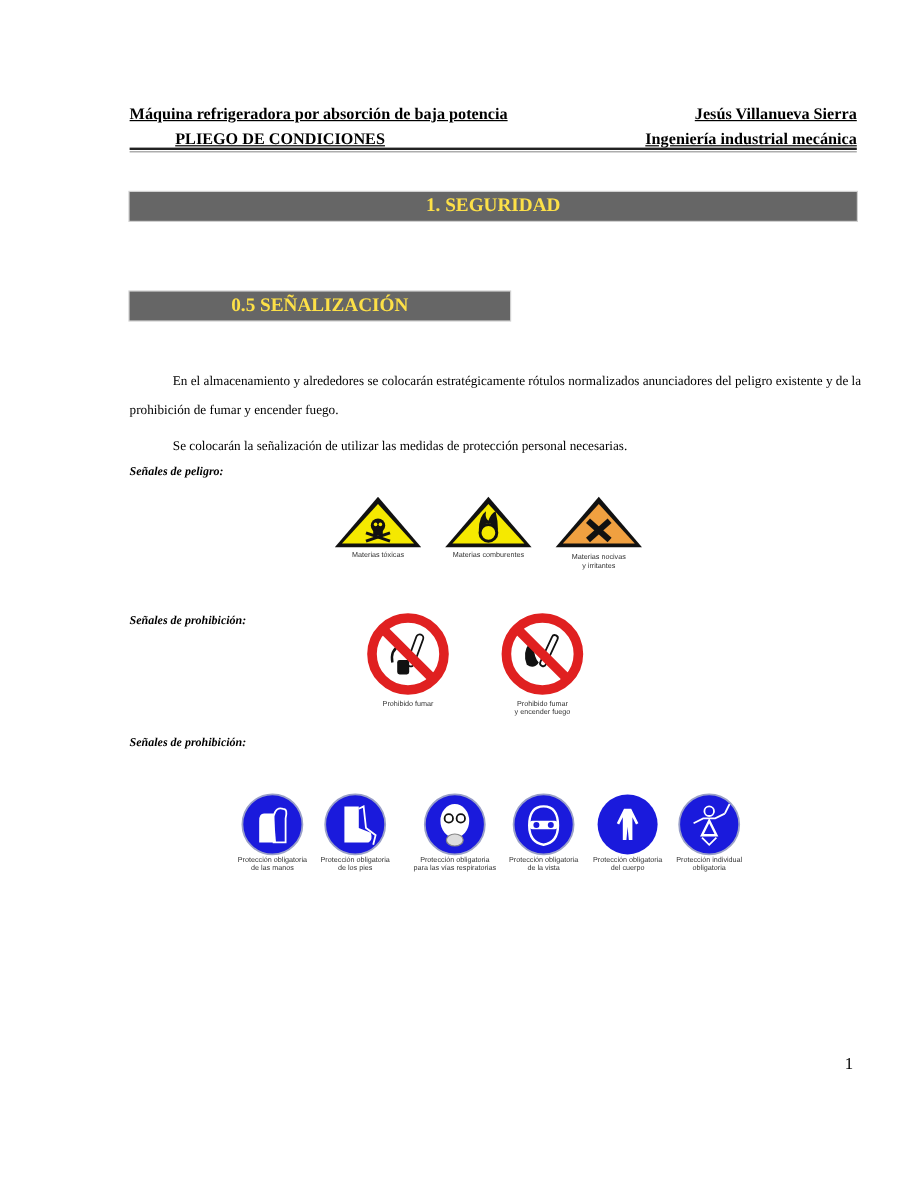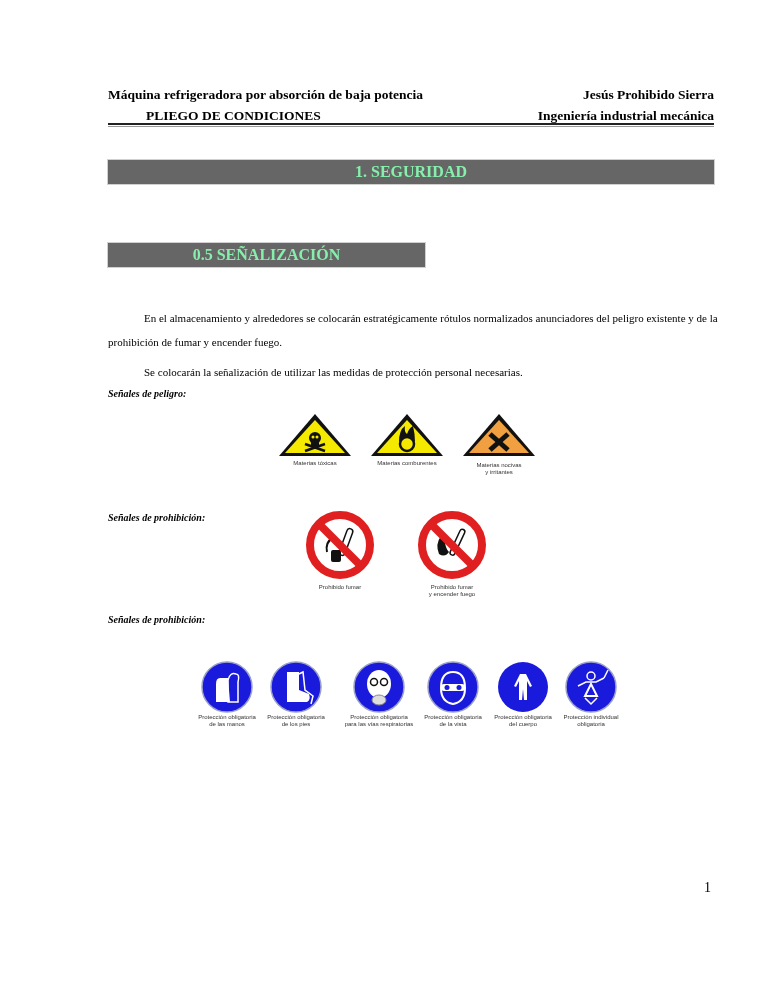--- a/index.html
+++ b/index.html
@@ -1,44 +1,44 @@
 <!DOCTYPE html>
 <html><head>
   <meta charset="utf-8">
   <style>
     html, body { margin: 0; padding: 0; background: #ffffff; }
     body {
       width: 768px; height: 994px; position: relative; overflow: hidden;
       font-family: "Liberation Serif", "DejaVu Serif", serif; color: #000;
     }
     .abs { position: absolute; }
-    .hdr { font-weight: bold; font-size: 13.5px; white-space: nowrap; }
+    .hdr { font-weight: bold; font-size: 13.5px; white-space: nowrap; text-decoration: underline; }
     .hdr-rule-top { left: 108px; width: 606px; top: 123px; height: 2px; background: #222; }
     .hdr-rule-bot { left: 108px; width: 606px; top: 126px; height: 1px; background: #999; }
     .bar {
-      background: #666666; color: #86efac; font-weight: bold; font-size: 16px;
+      background: #666666; color: #fde047; font-weight: bold; font-size: 16px;
       display: flex; align-items: center; justify-content: center;
       box-shadow: 0 0 0 1px #d0d0d0;
     }
     .para { font-size: 11px; line-height: 24px; left: 108px; width: 610px; }
     .indent { text-indent: 36px; }
     .sub { font-weight: bold; font-style: italic; font-size: 10px; }
     .sign-label {
       font-family: "Liberation Sans", "DejaVu Sans", sans-serif; font-size: 6px;
       color: #333; text-align: center; line-height: 7px; white-space: nowrap;
     }
     .pg { font-size: 14px; }
     svg { display: block; }
   </style>
 </head>
 <body>
 
 <div class="abs hdr" style="left:108px; top:87px;">Máquina refrigeradora por absorción de baja potencia</div>
 <div class="abs hdr" style="left:108px; top:108px;margin-left:38px;">PLIEGO DE CONDICIONES</div>
-<div class="abs hdr" style="right:54px; top:87px; text-align:right;">Jesús Prohibido Sierra</div>
+<div class="abs hdr" style="right:54px; top:87px; text-align:right;">Jesús Villanueva Sierra</div>
 <div class="abs hdr" style="right:54px; top:108px; text-align:right;">Ingeniería industrial mecánica</div>
 <div class="abs hdr-rule-top"></div>
 <div class="abs hdr-rule-bot"></div>
 
 <div class="abs bar" style="left:108px; top:160px; width:606px; height:24px;">
   <span>1. SEGURIDAD</span>
 </div>
 
 <div class="abs bar" style="left:108px; top:243px; width:317px; height:24px;">
   <span>0.5 SEÑALIZACIÓN</span>

